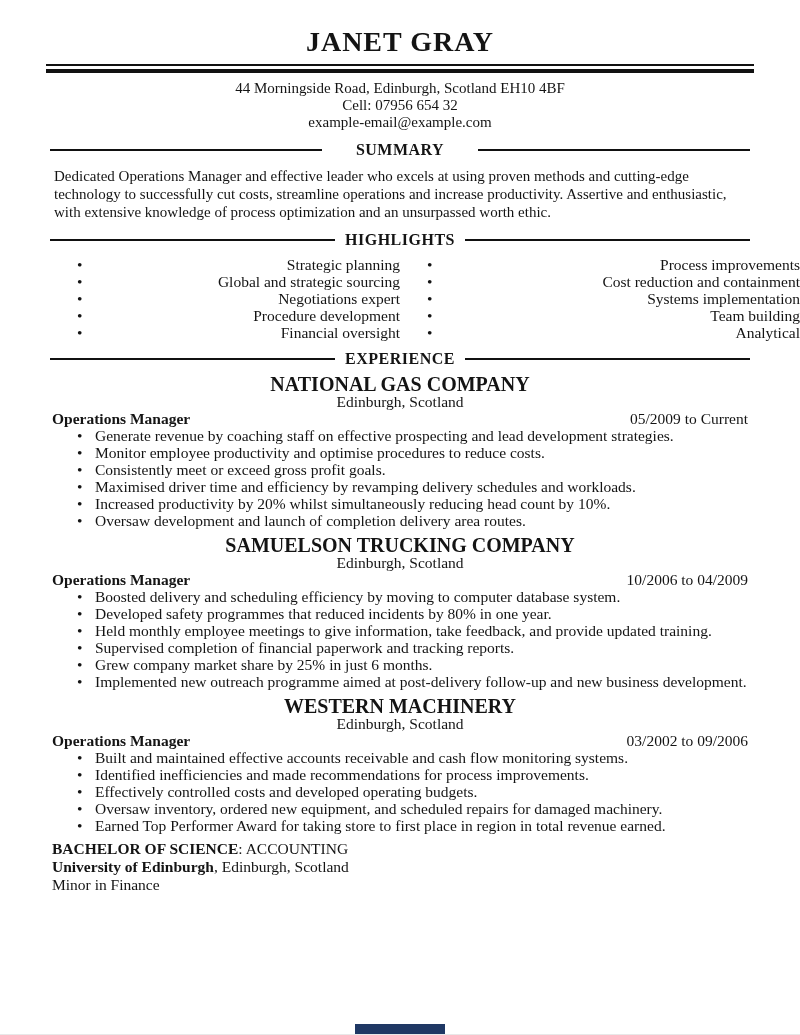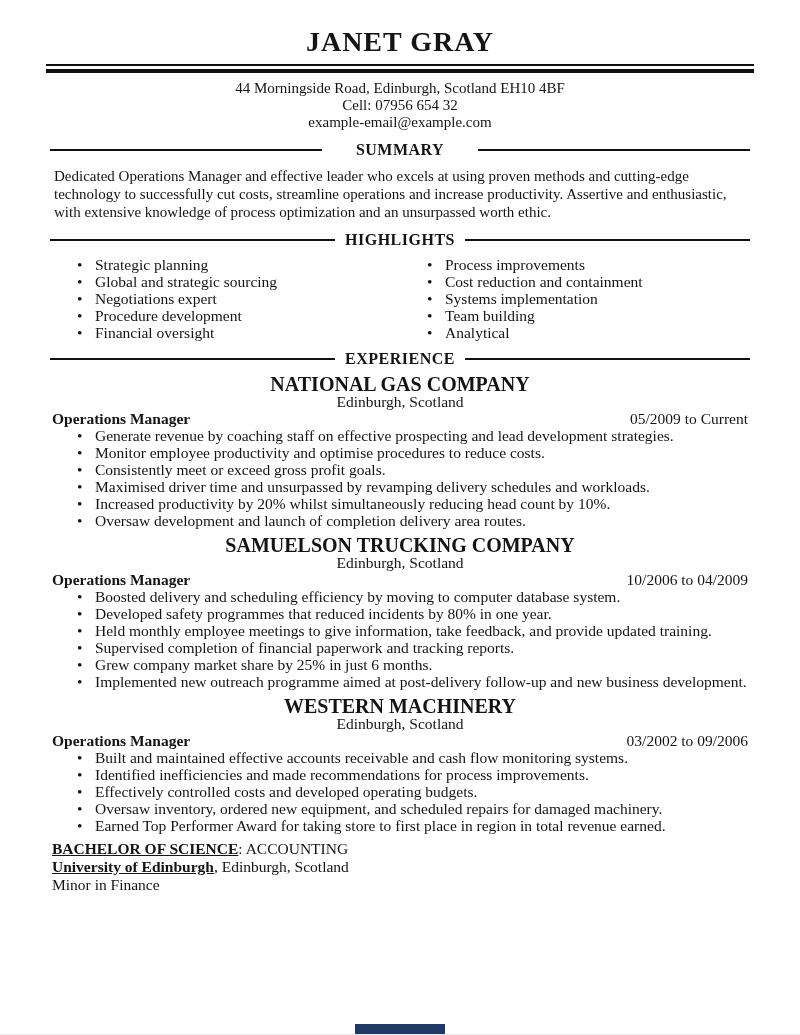--- a/index.html
+++ b/index.html
@@ -61,40 +61,40 @@
     position: relative;
     padding-left: 20px;
     font-size: 15.5px;
     line-height: 17px;
     margin-bottom: 0;
   }
   li::before { content: "\2022"; position: absolute; left: 2px; }
   
   .highlights-cols { display: flex; margin-top: 7px; }
   .highlights-col { width: 50%; box-sizing: border-box; }
-  .highlights-col ul li { line-height: 17px; }
+  .highlights-col ul li { line-height: 17px; text-align: right; }
   .hl-left  ul { margin-left: 75px; }
   .hl-right ul { margin-left: 25px; }
   
   .job { margin-top: 8px; }
   .job-company { text-align: center; font-size: 20px; font-weight: bold; line-height: 17px; margin-top: 7px; }
   .job-location { text-align: center; font-size: 15.5px; line-height: 17px; }
   .job-meta {
     display: flex;
     justify-content: space-between;
     align-items: flex-start;
     margin: 0 52px;
     line-height: 17px;
   }
   .job-role  { font-size: 15.5px; font-weight: bold; }
   .job-dates { font-size: 15.5px; }
   .job ul { margin: 0 50px 0 75px; }
   
   .edu-block { margin: 6px 52px 0 52px; font-size: 15.5px; line-height: 18px; }
-  .edu-bold { font-weight: bold; text-decoration: underline; }
+  .edu-bold { font-weight: bold; }
   
   .footer-bar {
     position: absolute;
     bottom: 0;
     left: 50%;
     transform: translateX(-50%);
     width: 90px;
     height: 10px;
   }
 </style>
@@ -157,21 +157,21 @@
     <div class="job-location">Edinburgh, Scotland</div>
     <div class="job-meta">
       <span class="job-role">Operations Manager</span>
       <span class="job-dates">05/2009 to Current</span>
     </div>
     <ul>
 
     <li>Generate revenue by coaching staff on effective prospecting and lead development strategies.</li>
         <li>Monitor employee productivity and optimise procedures to reduce costs.</li>
         <li>Consistently meet or exceed gross profit goals.</li>
-        <li>Maximised driver time and unsurpassed by revamping delivery schedules and workloads.</li>
+        <li>Maximised driver time and efficiency by revamping delivery schedules and workloads.</li>
         <li>Increased productivity by 20% whilst simultaneously reducing head count by 10%.</li>
         <li>Oversaw development and launch of completion delivery area routes.</li>
       </ul>
   </div>
 
   <div class="job">
     <div class="job-company">SAMUELSON TRUCKING COMPANY</div>
     <div class="job-location">Edinburgh, Scotland</div>
     <div class="job-meta">
       <span class="job-role">Operations Manager</span>

